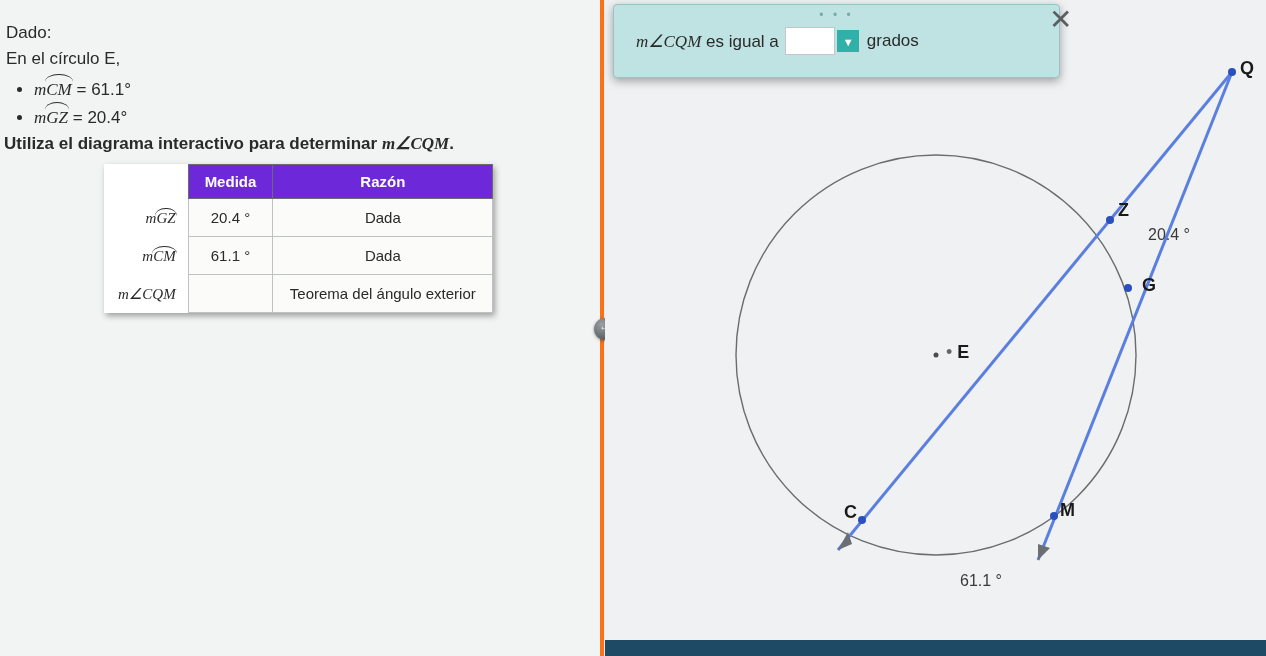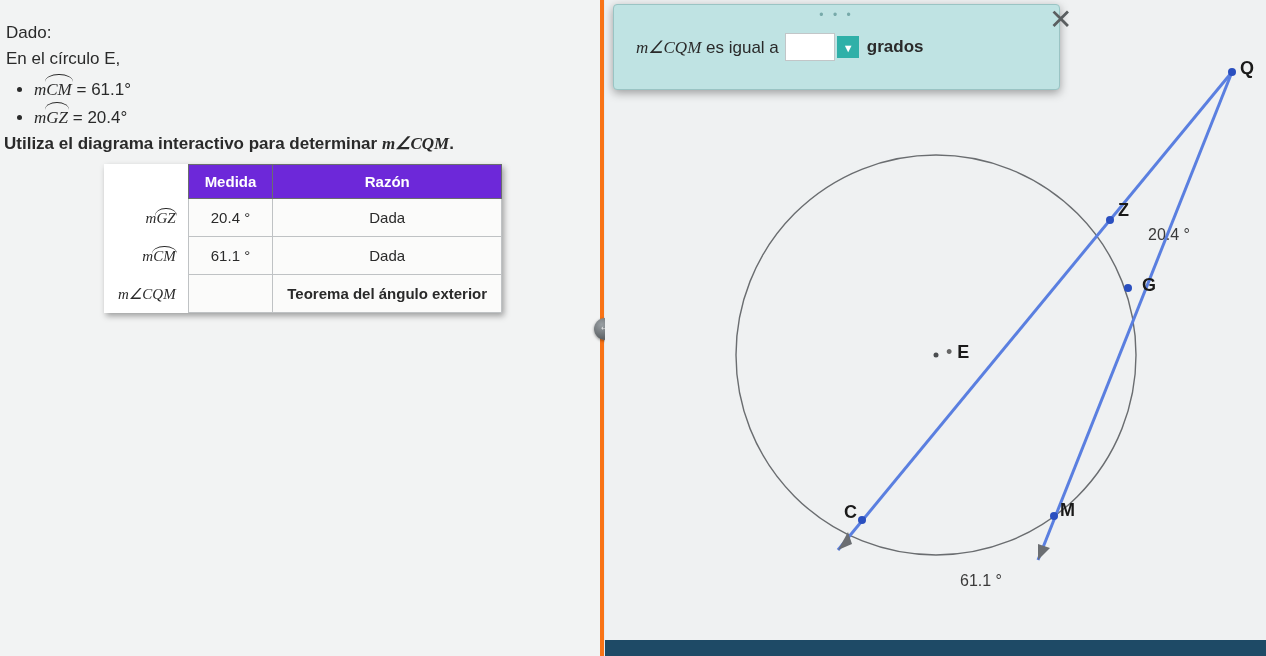--- a/index.html
+++ b/index.html
@@ -117,21 +117,21 @@
     background: #bfe3e3;
     border: 1px solid #9ac4c4;
     border-radius: 4px;
     box-shadow: 0 3px 10px rgba(0,0,0,0.35);
     padding: 18px 16px 18px 22px;
   }
   .popup .dots {
     position:absolute; top:3px; left:0; right:0;
     text-align:center; color:#7aa; letter-spacing:3px; font-size:12px;
   }
-  .popup-row { display:flex; align-items:center; margin:10px 0; }
+  .popup-row { display:flex; align-items:center; margin:4px 0; }
   .popup-label { font-size:17px; color:#2a2a2a; }
   .answer-input {
     width: 50px; height: 28px;
     border: 1px solid #c2c6c8;
     background: #fff;
     margin: 0 2px 0 6px;
     font-size: 15px;
     padding: 0 4px;
   }
   .dd-btn {
@@ -178,21 +178,21 @@
     font-weight: bold;
     font-size: 18px;
     color: #1a1a1a;
   }
   .val-label {
     position: absolute;
     font-size: 16px;
     color: #3a3a3a;
   }
 
-  .bold { font-weight: bold; }
+  .bold { font-weight: normal; }
 </style>
 </head>
 <body>
 
 <div class="page">
 
   <div class="left-panel">
     <div class="given">
       <span>Dado:</span><br>
       <span>En el círculo E,</span>

